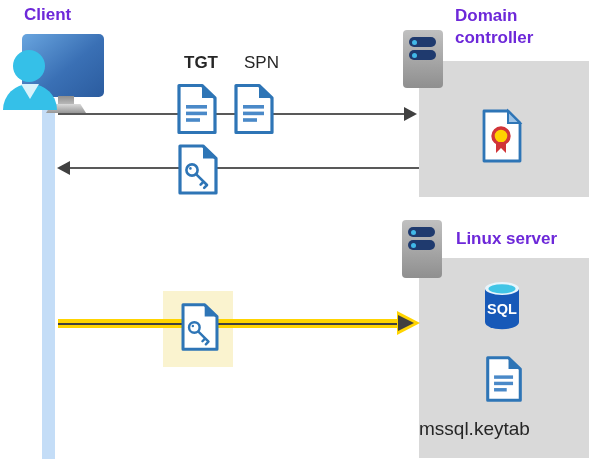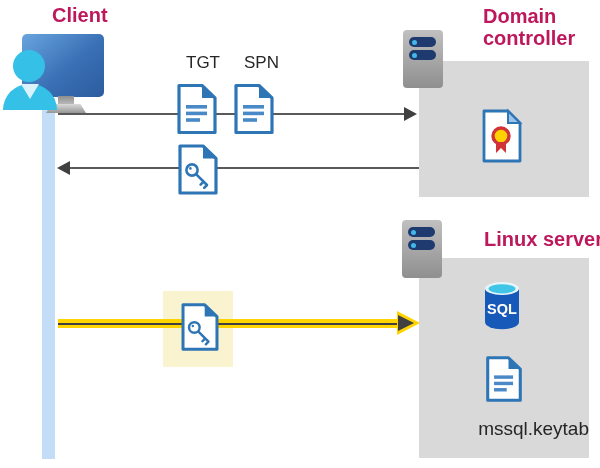--- a/index.html
+++ b/index.html
@@ -3,28 +3,28 @@
 <meta charset="utf-8">
 <style>
   html,body { margin:0; padding:0; background:#fff; }
   .stage {
     position:relative; width:600px; height:468px; background:#ffffff;
     font-family:"Liberation Sans", sans-serif; overflow:hidden;
   }
   .abs { position:absolute; }
 
   
-  .lbl-bold { font-weight:700; color:#be185d; font-size:20px; line-height:22px;margin-left:28px; }
+  .lbl-bold { font-weight:700; color:#6d28d9; font-size:17px; line-height:22px; }
   .lbl-reg  { color:#262626; font-size:17px; }
   .client-label { left:24px; top:4px; }
   .dc-label    { left:455px; top:5px; width:136px; }
   .linux-label { left:456px; top:228px; white-space:nowrap; }
-  .tgt-label { left:172px; top:53px; width:48px; text-align:right; }
+  .tgt-label { left:184px; top:53px; width:48px; text-align:left;font-weight:bold; }
   .spn-label { left:229px; top:53px; width:50px; text-align:right; }
-  .keytab-label { left:419px; top:418px; width:170px; text-align:right; font-size:19px; color:#262626; }
+  .keytab-label { left:419px; top:418px; width:170px; text-align:left; font-size:19px; color:#262626; }
 
   
   .monitor { left:22px; top:34px; width:82px; height:63px; border-radius:5px;
     background:linear-gradient(140deg,#69a5df 0%, #3a70b5 55%, #2b5c9f 100%); }
   .stand-neck { left:58px; top:96px; width:16px; height:9px;
     background:linear-gradient(180deg,#8e8e8e,#bdbdbd); }
   .stand-base { left:46px; top:104px; width:40px; height:9px;
     background:linear-gradient(180deg,#d9d9d9,#969696);
     clip-path:polygon(14% 0, 86% 0, 100% 100%, 0 100%); }
   .person-head { left:13px; top:50px; width:32px; height:32px; border-radius:50%; background:#35c0e8; }

